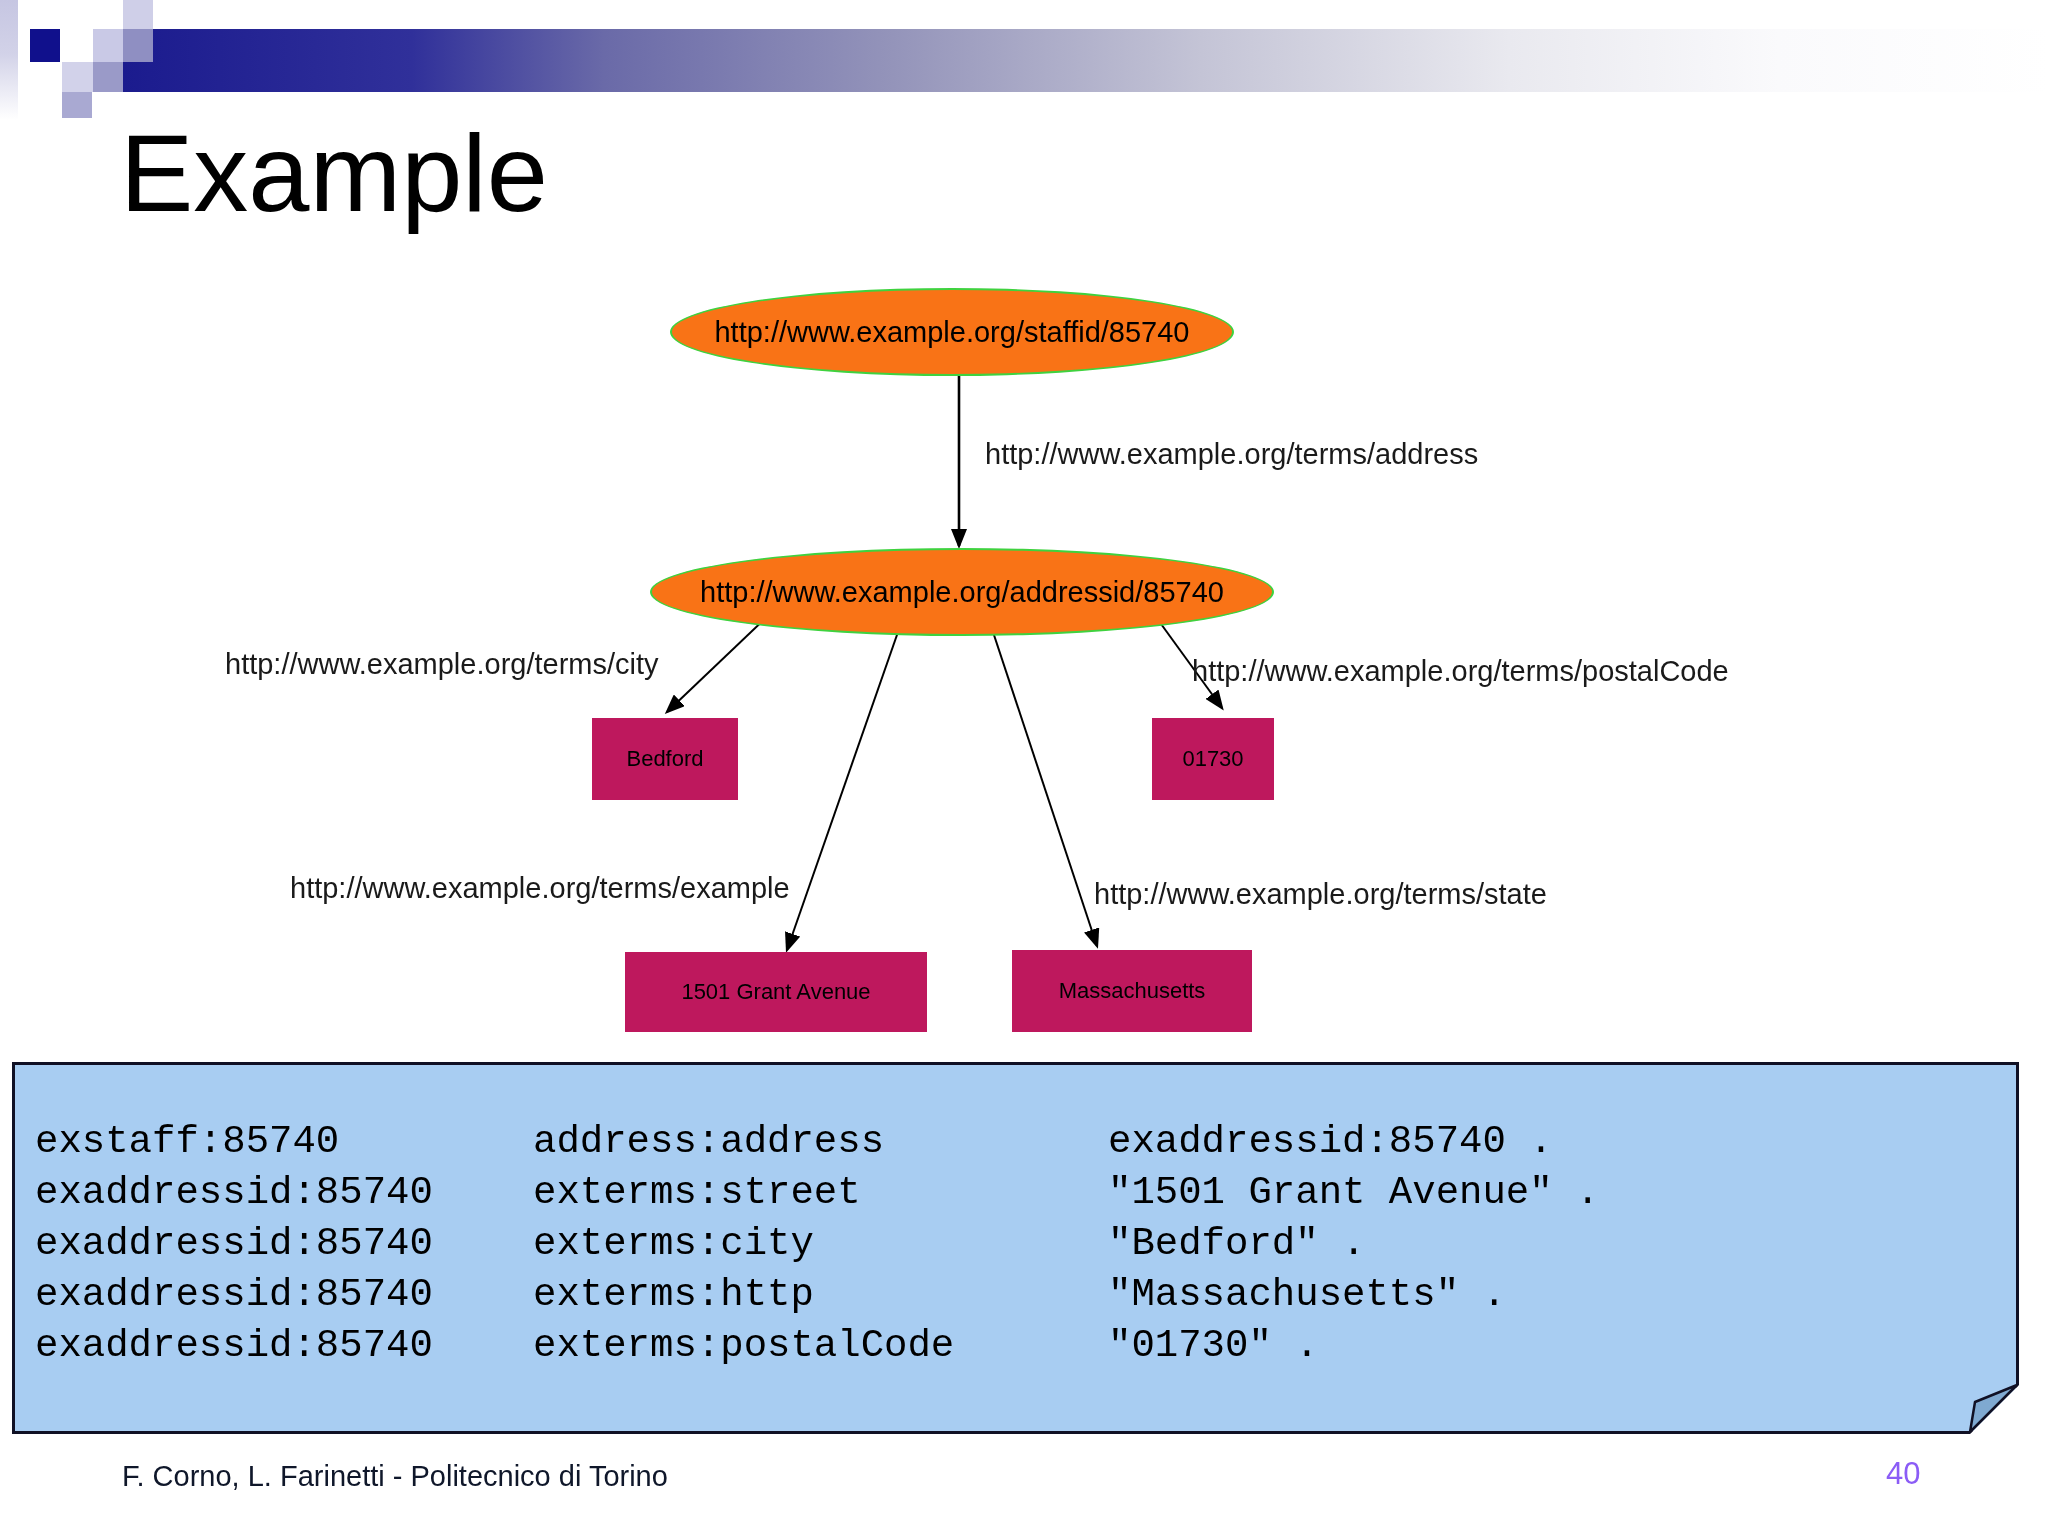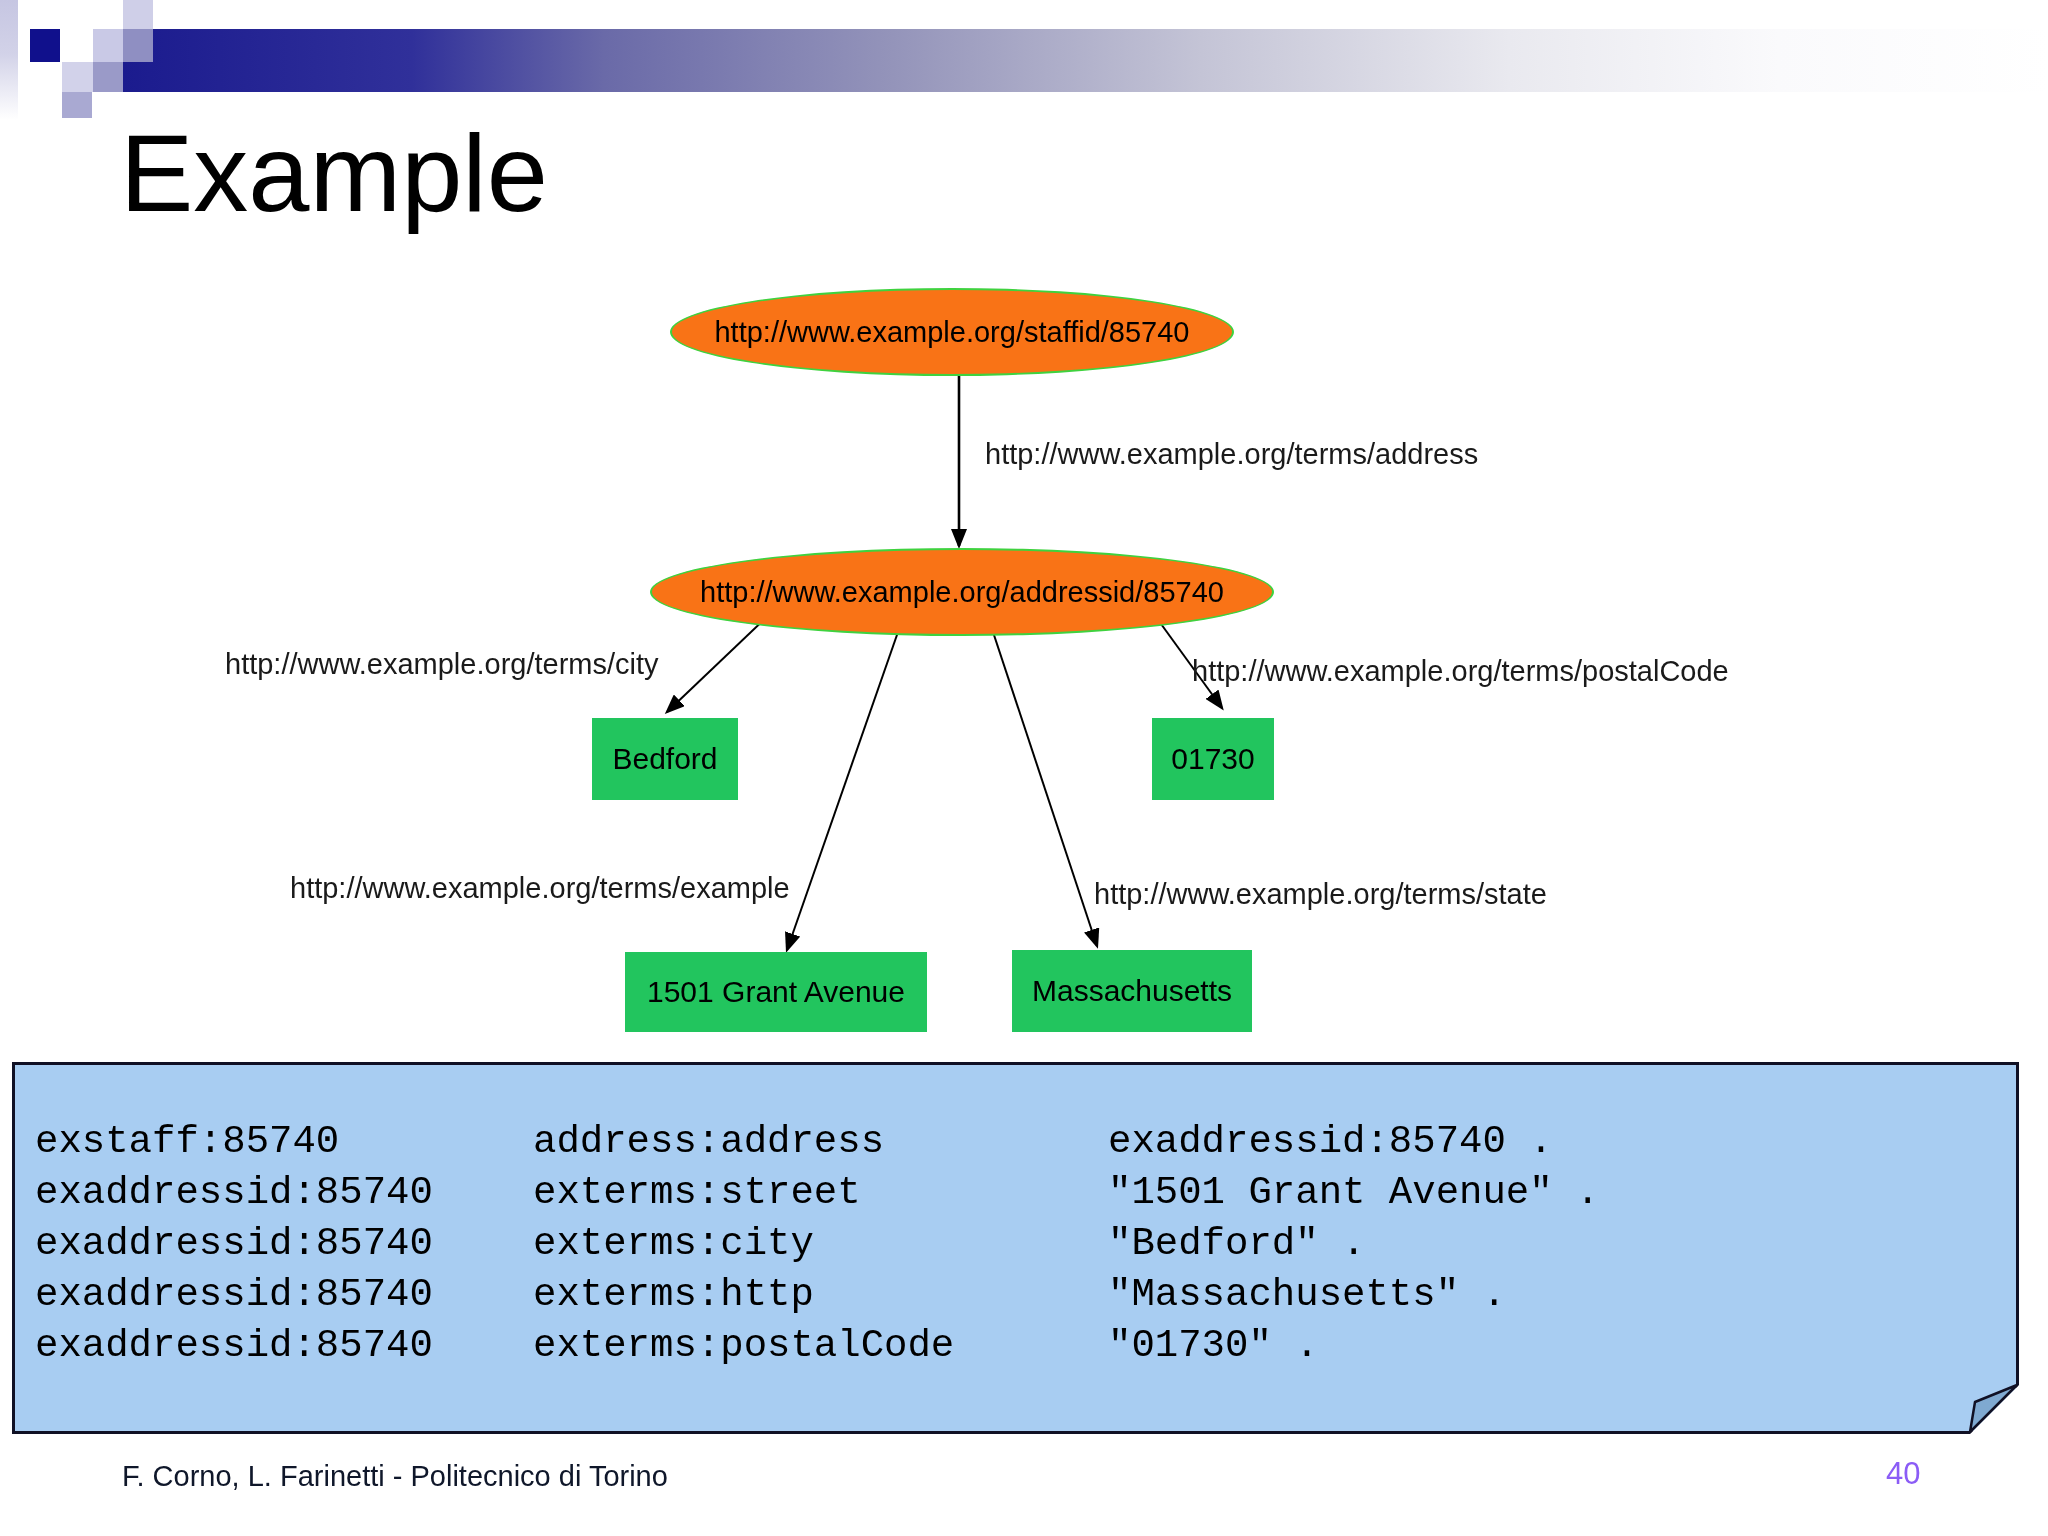--- a/index.html
+++ b/index.html
@@ -24,21 +24,21 @@
   
   .title{position:absolute;left:120px;top:112px;margin:0;font-size:110px;line-height:1.1;
          font-weight:400;color:#000;letter-spacing:0px;}
 
   
   .diagram{position:absolute;left:0;top:0;width:2048px;height:1060px;}
   .edges{position:absolute;left:0;top:0;width:2048px;height:1060px;}
   .node{position:absolute;display:flex;align-items:center;justify-content:center;
         text-align:center;color:#000;}
   .ellipse{border-radius:50%;background:#f97316;border:2px solid #3fd23f;font-size:29px;}
-  .literal{background:#22c55e;font-size:30px;}
+  .literal{background:#be185d;font-size:22px;}
   .edge-label{position:absolute;font-size:29px;color:#1a1a1a;white-space:nowrap;}
 
   
   .code-panel{position:absolute;left:12px;top:1062px;width:2001px;height:366px;
       background:#a8cdf2;border:3px solid #101024;}
   .code-lines{position:absolute;left:20px;top:52px;right:10px;
       font-family:"Liberation Mono","DejaVu Sans Mono",monospace;
       font-size:39px;line-height:51px;color:#000;}
   .code-row{display:grid;grid-template-columns:498px 575px 1fr;white-space:pre;}
   .fold-svg{position:absolute;right:-3px;bottom:-3px;width:72px;height:72px;}

